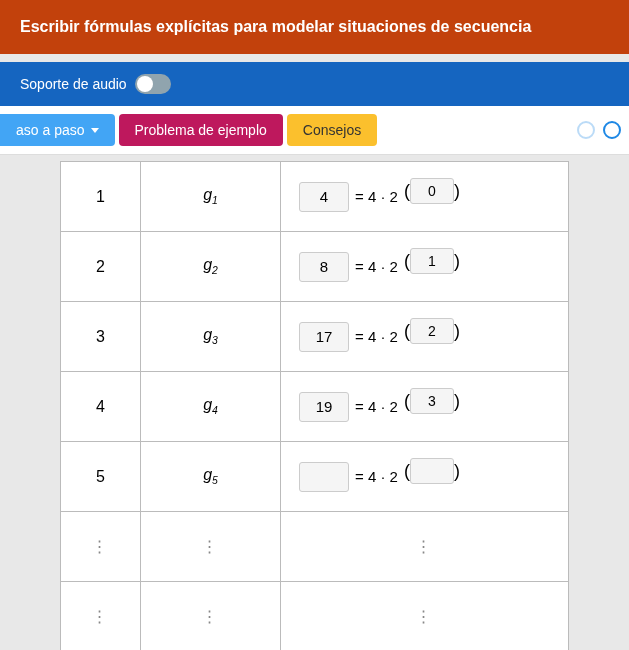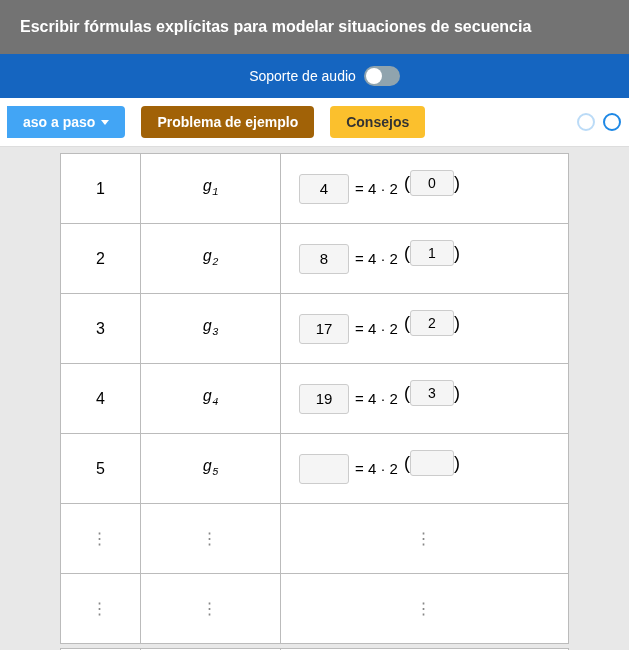--- a/index.html
+++ b/index.html
@@ -1,67 +1,67 @@
 <!DOCTYPE html>
 <html><head>
 <meta charset="utf-8">
 <style>
   * { box-sizing: border-box; margin: 0; padding: 0; }
   body { font-family: Arial, sans-serif; background: #e8e8e8; width: 629px; height: 650px; overflow: hidden; }
   
   .header-dark {
-    background: #737373;
+    background: #c2410c;
     color: #fff;
     padding: 18px 20px;
     font-size: 16px;
     font-weight: bold;
   }
   
   .header-blue {
     background: #1565c0;
     color: #fff;
     display: flex;
-    justify-content: center;
+    justify-content: flex-start;
     align-items: center;
     padding: 12px 0px 12px 20px;
     gap: 18px;
     font-size: 14px;
+    margin-top: 8px;
   }
   
   .toggle-wrap { display: flex; align-items: center; gap: 8px; }
   .toggle {
     width: 36px; height: 20px; background: #90a4ae; border-radius: 10px; position: relative;
   }
   .toggle::after {
     content: ""; position: absolute; width: 16px; height: 16px; background: #fff; border-radius: 50%; top: 2px; left: 2px;
   }
   
   .tabs-bar {
     background: #fff;
     display: flex;
     align-items: center;
-    padding: 8px 7px;
-    gap: 16px;
+    padding: 8px 0;
+    gap: 4px;
     border-bottom: 1px solid #ddd;
     position: relative;
-    font-weight: bold;
   }
   
   .tab {
     padding: 8px 16px;
     border-radius: 4px;
     font-size: 14px;
     color: #fff;
     cursor: pointer;
     display: inline-flex;
     align-items: center;
     gap: 4px;
   }
   .tab-blue1 { background: #42a5f5; border-top-left-radius: 0; border-bottom-left-radius: 0;}
-  .tab-blue2 { background: #a16207; align-items: flex-end; }
+  .tab-blue2 { background: #be185d; align-items: flex-end; }
   .tab-yellow { background: #fbc02d; color: #333; }
   
   .chev-down {
     display: inline-block; width: 0; height: 0;
     border-left: 4px solid transparent; border-right: 4px solid transparent;
     border-top: 5px solid #fff; margin-left: 2px;
   }
   
   .circles { position: absolute; right: 8px; display: flex; gap: 8px; }
   .circle { width: 18px; height: 18px; border: 2px solid #1e88e5; border-radius: 50%; }
@@ -76,21 +76,21 @@
     margin-top: 6px;
   }
   table.seq td {
     border: 1px solid #bbb;
     text-align: center;
     vertical-align: middle;
     height: 70px;
     font-size: 16px;
   }
   .col-n { width: 80px; }
-  .col-g { width: 140px; font-style: italic; font-family: Liberation Mono, monospace; font-size: 20px; }
+  .col-g { width: 140px; font-style: italic; font-family: Liberation Sans, sans-serif; font-size: 20px; }
   .col-f { width: auto; padding: 0 8px; }
   
   .sub { font-size: 0.65em; vertical-align: sub; font-style: italic; }
   
   .formula-cell { display: flex; align-items: center; justify-content: flex-start; gap: 6px; padding-left: 10px; font-size: 15px;}
   
   .inp {
     width: 50px; height: 30px;
     border: 1px solid #ccc;
     background: #f5f5f5;

